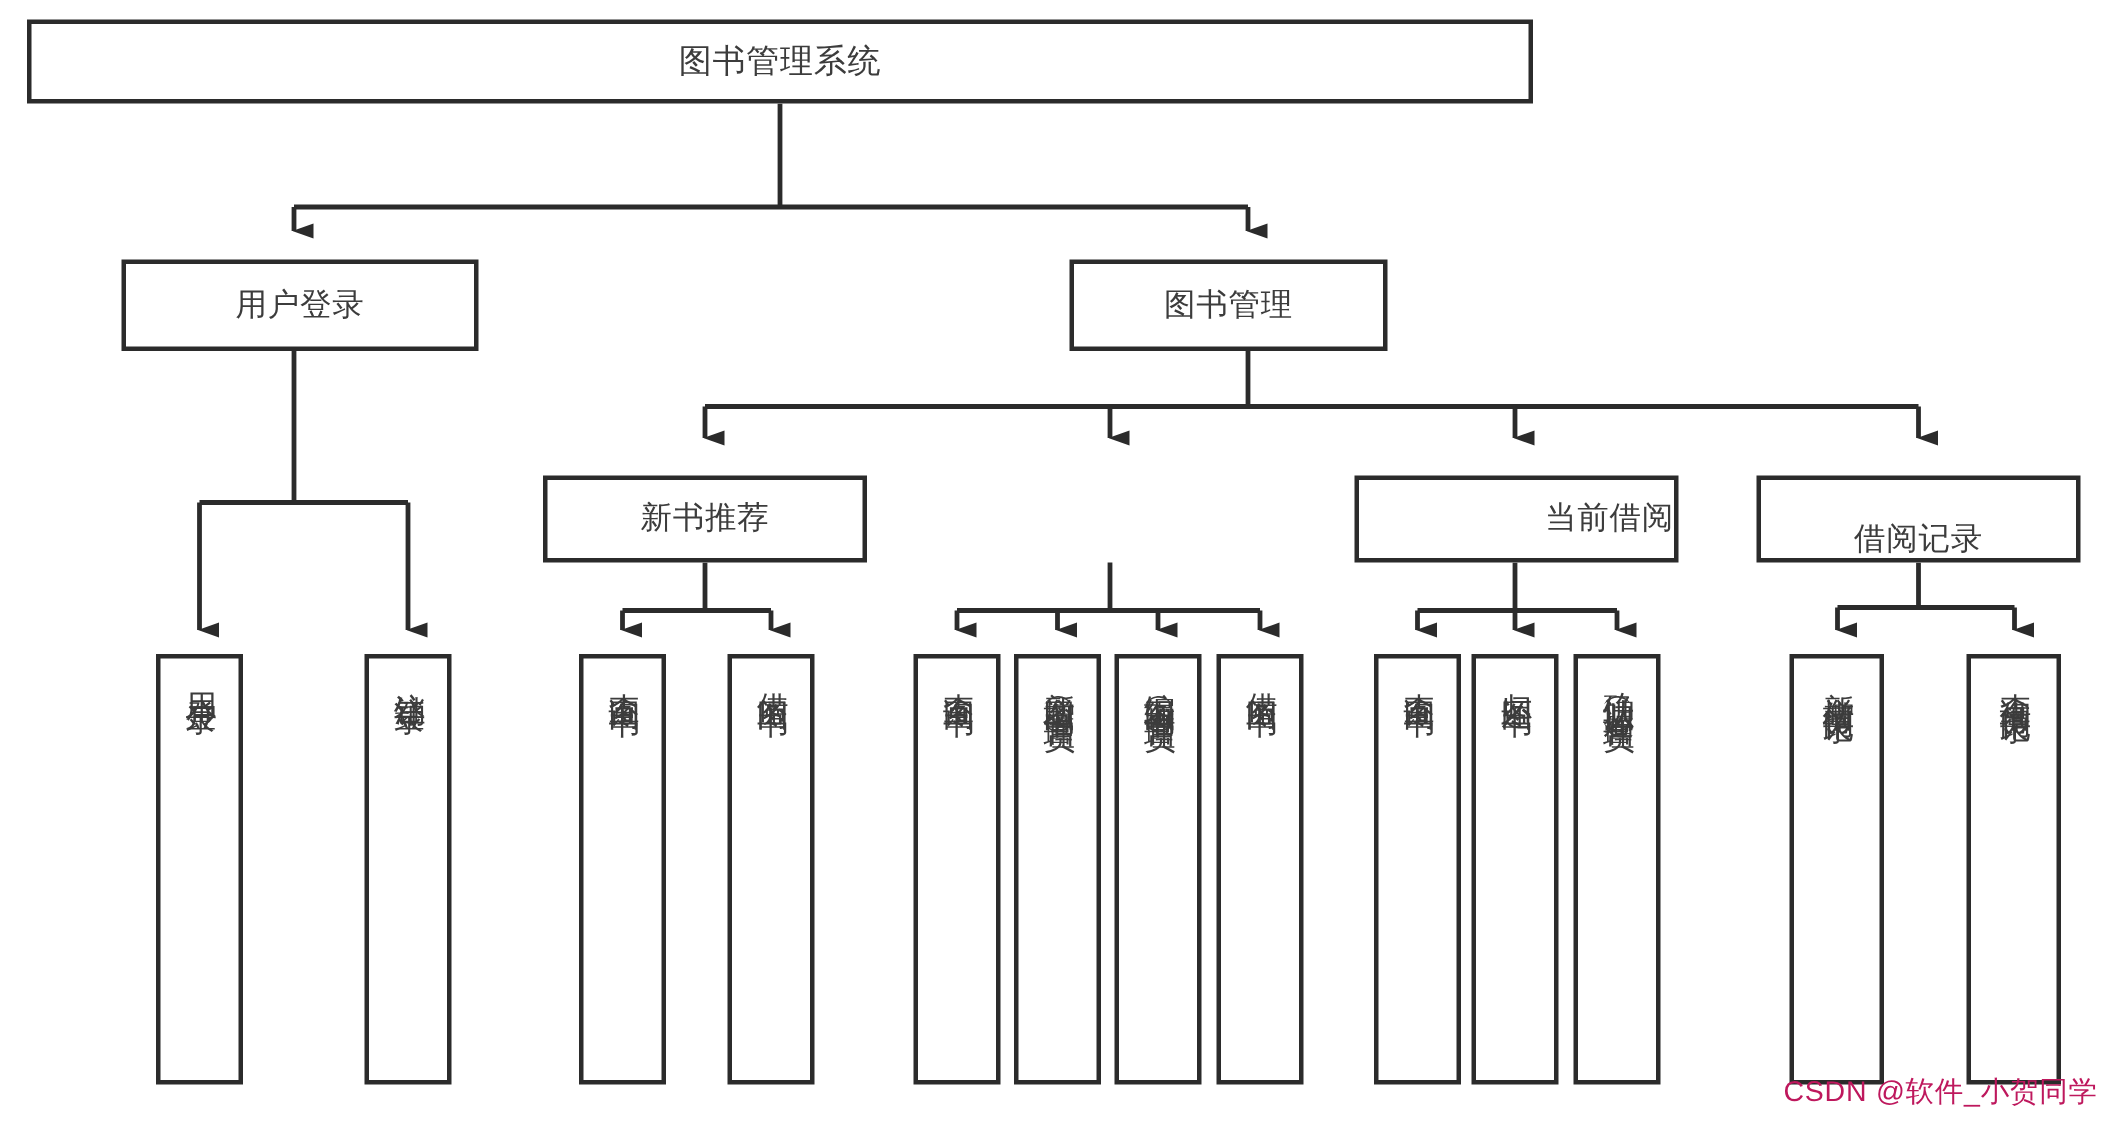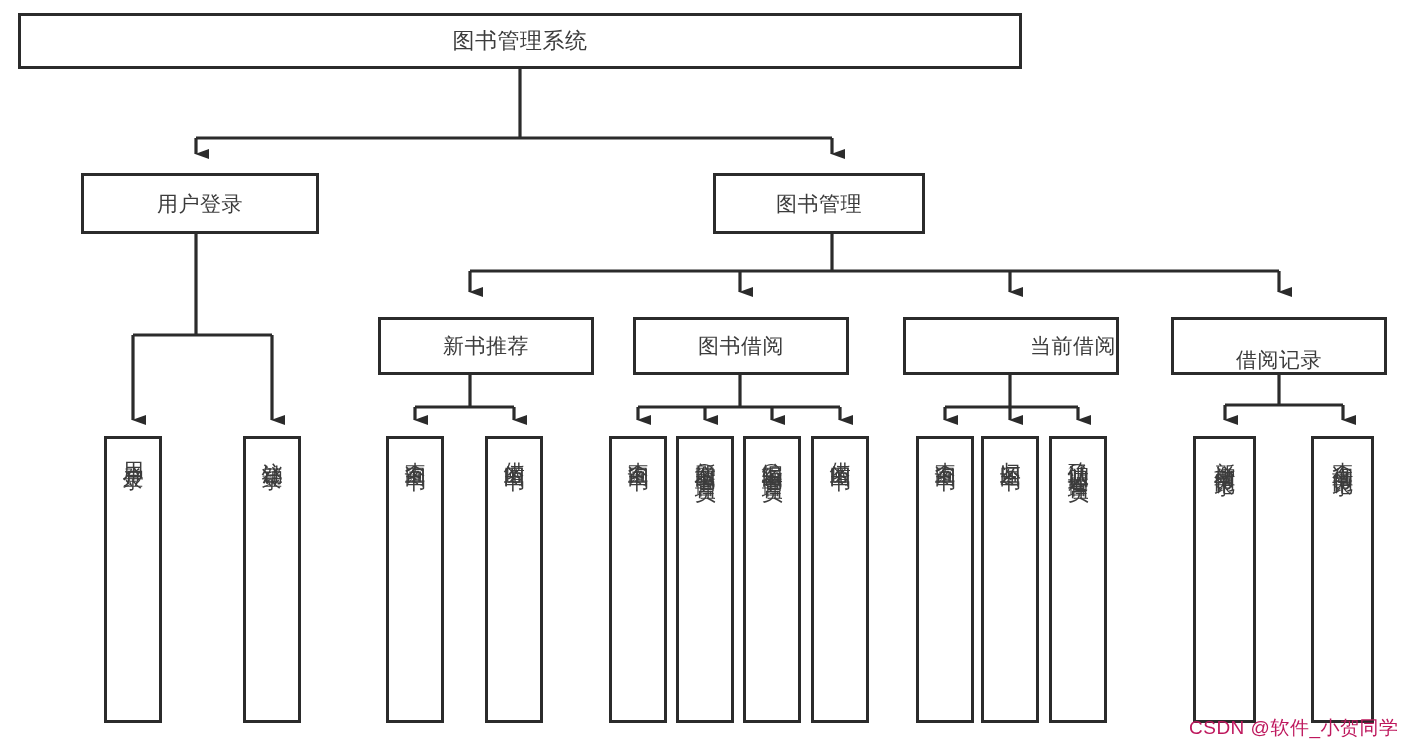--- a/index.html
+++ b/index.html
@@ -130,27 +130,24 @@
   </div>
 
   <div class="node horiz" style="left:81px;top:173px;width:238px;height:61px;">
     <span class="label">用户登录</span>
   </div>
 
   <div class="node horiz" style="left:713px;top:173px;width:212px;height:61px;">
     <span class="label">图书管理</span>
   </div>
 
-  <div class="node horiz" style="left:362px;top:317px;width:216px;height:58px;margin-left:16px;">
+  <div class="node horiz" style="left:362px;top:317px;width:216px;height:58px;">
     <span class="label">新书推荐</span>
   </div>
 
-  <div class="node horiz" style="left:633px;top:317px;width:216px;height:58px;">
-    <span class="label">图书借阅</span>
-  </div>
 
   <div class="node horiz" style="left:903px;top:317px;width:216px;height:58px;justify-content:flex-end;">
     <span class="label">当前借阅</span>
   </div>
 
   <div class="node horiz" style="left:1171px;top:317px;width:216px;height:58px;align-items:flex-end;">
     <span class="label">借阅记录</span>
   </div>
 
   <div class="node vert" style="left:104px;top:436px;width:58px;height:287px;">

